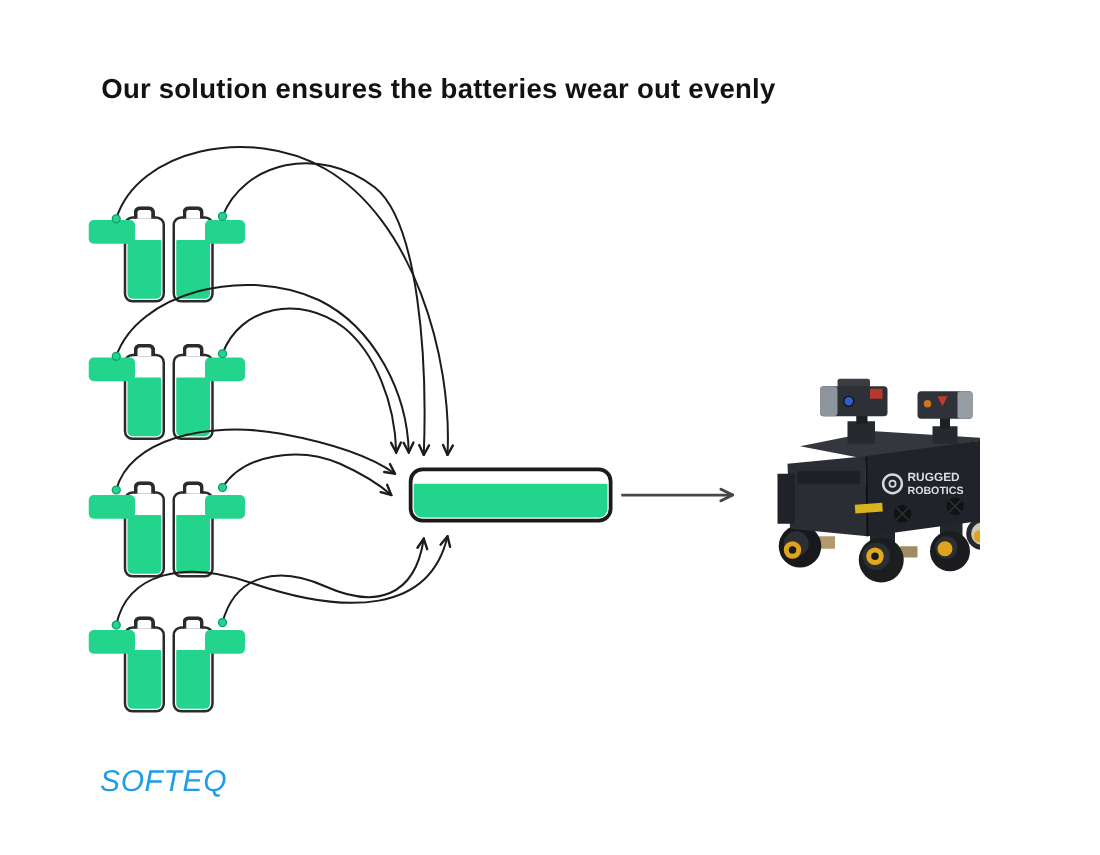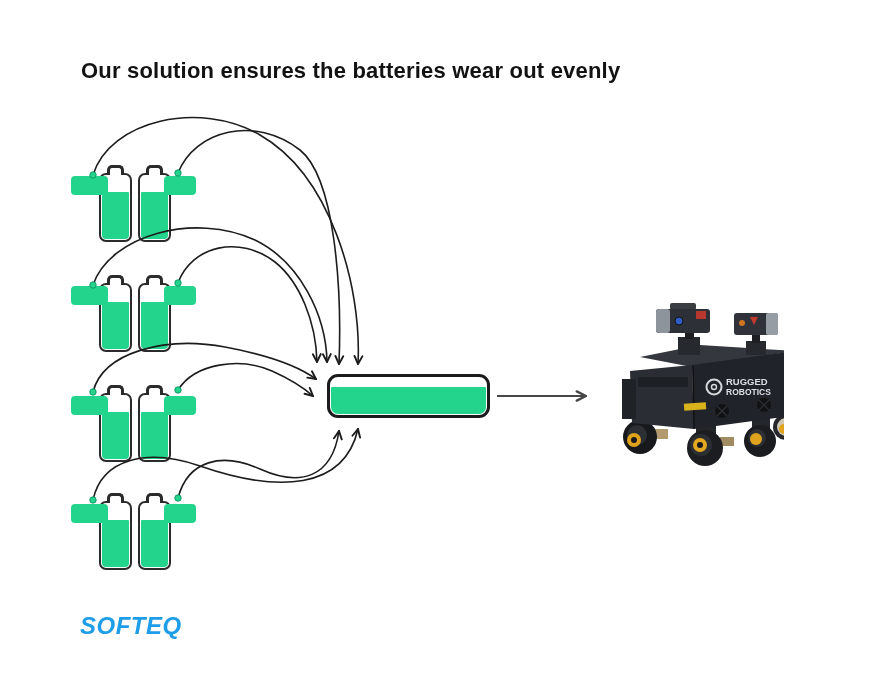--- a/index.html
+++ b/index.html
@@ -44,21 +44,21 @@
   }
   .central-fill{
     position:absolute;left:1px;right:1px;bottom:1px;height:70%;
     background:#23d58c;border-radius:1px 1px 7px 7px;
   }
   
   .wires{position:absolute;left:0;top:0;width:880px;height:684px;z-index:5;pointer-events:none;}
   .robot{position:absolute;left:600px;top:293px;width:220px;height:185px;z-index:1;}
   .softeq-logo{
     position:absolute;left:80px;top:612px;
-    font-size:24px;font-weight:bold;font-style:italic;
+    font-size:24px;font-weight:normal;font-style:italic;
     color:#1e9de8;letter-spacing:.5px;
   }
 </style>
 </head>
 <body>
 
 <div class="canvas">
 
   <h1 class="title">Our solution ensures the batteries wear out evenly</h1>
 

